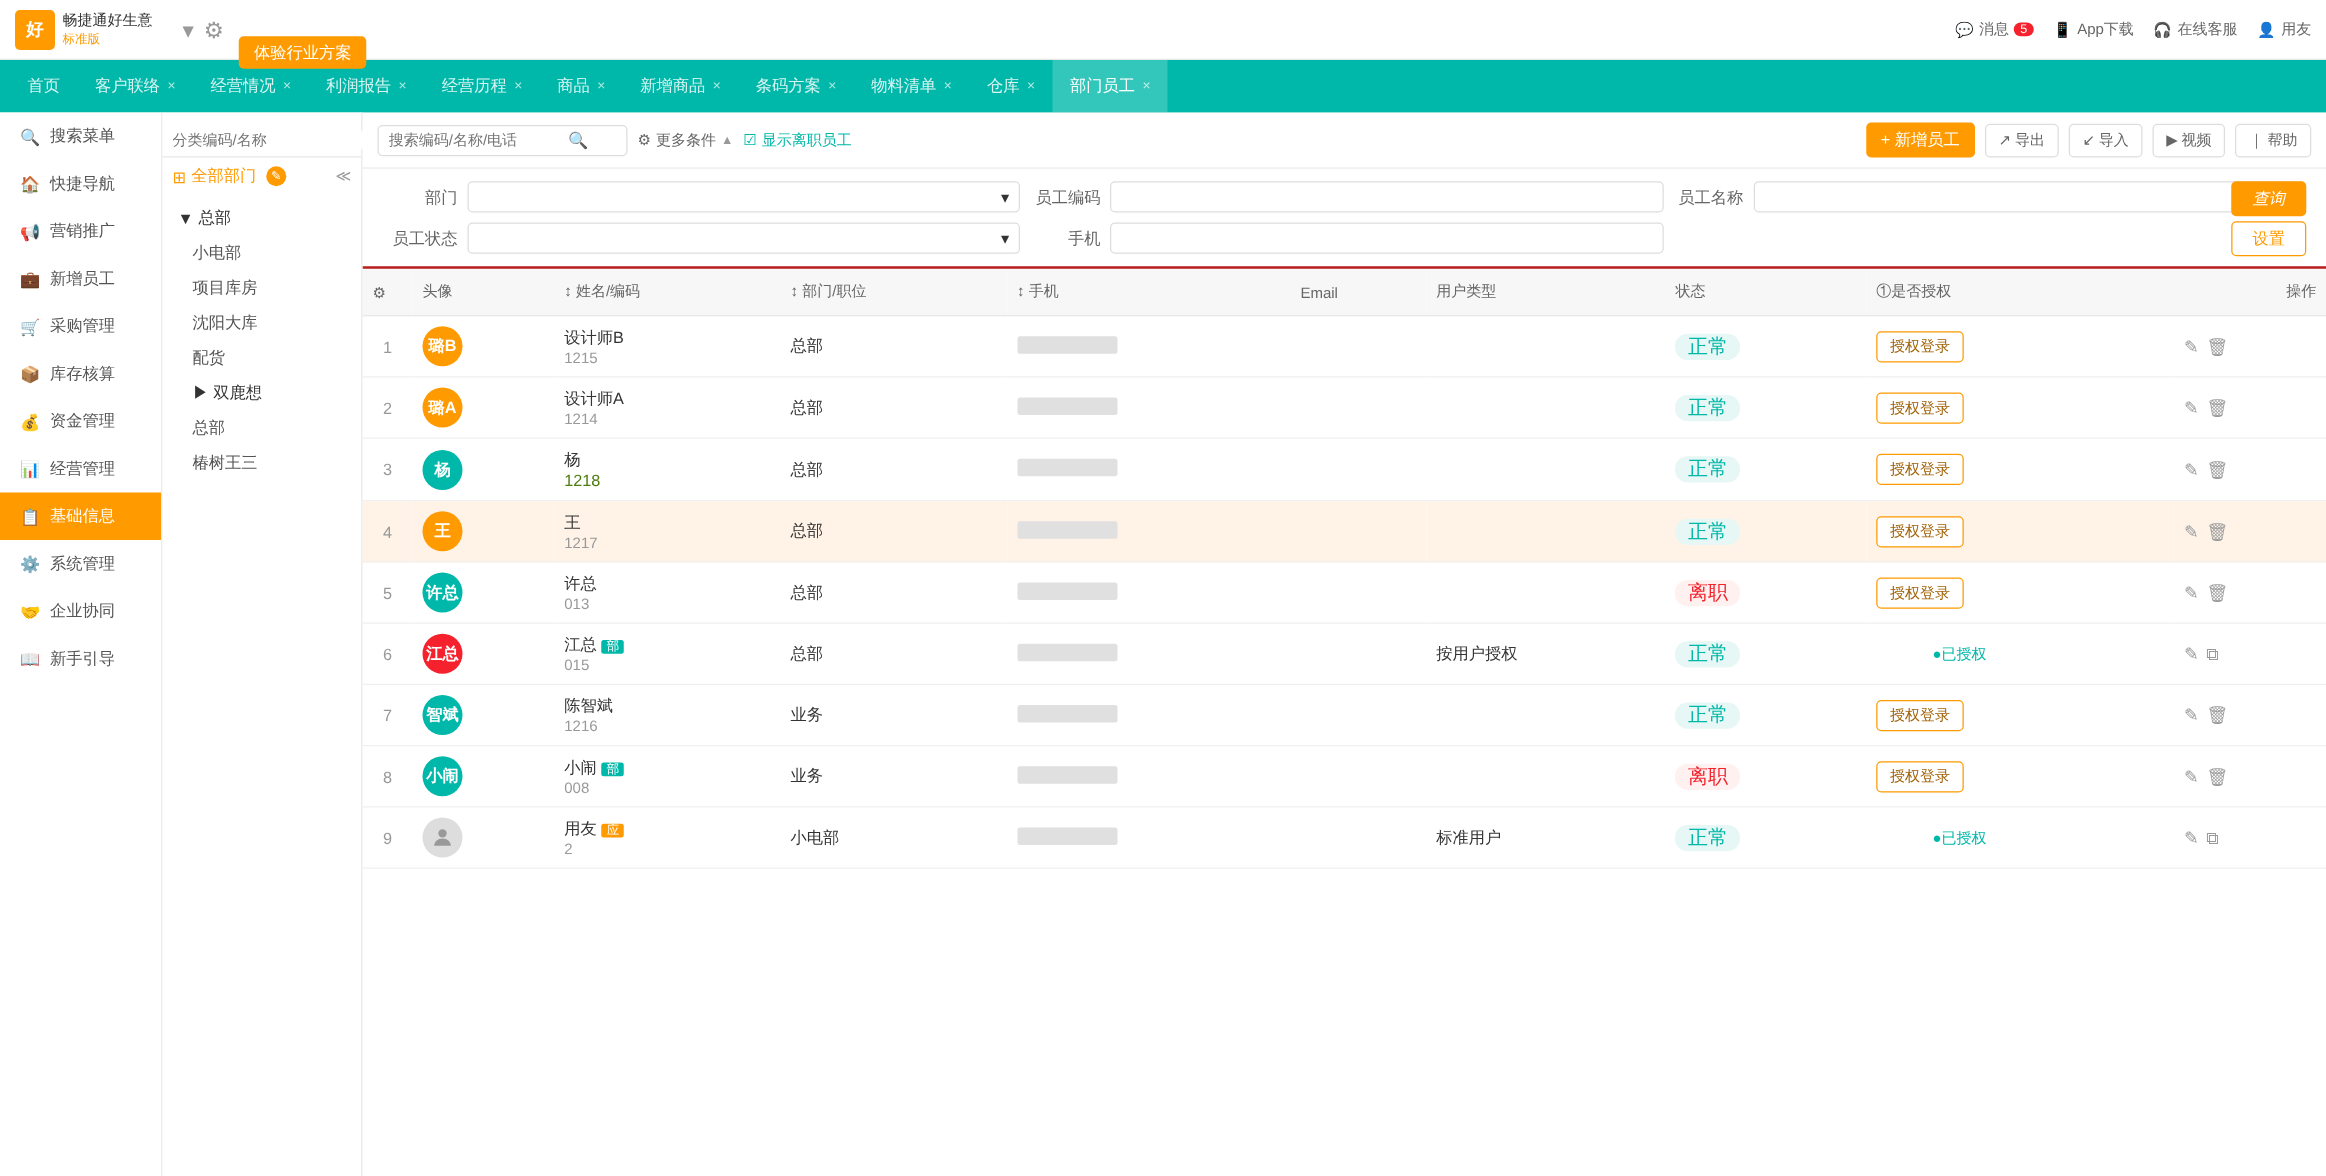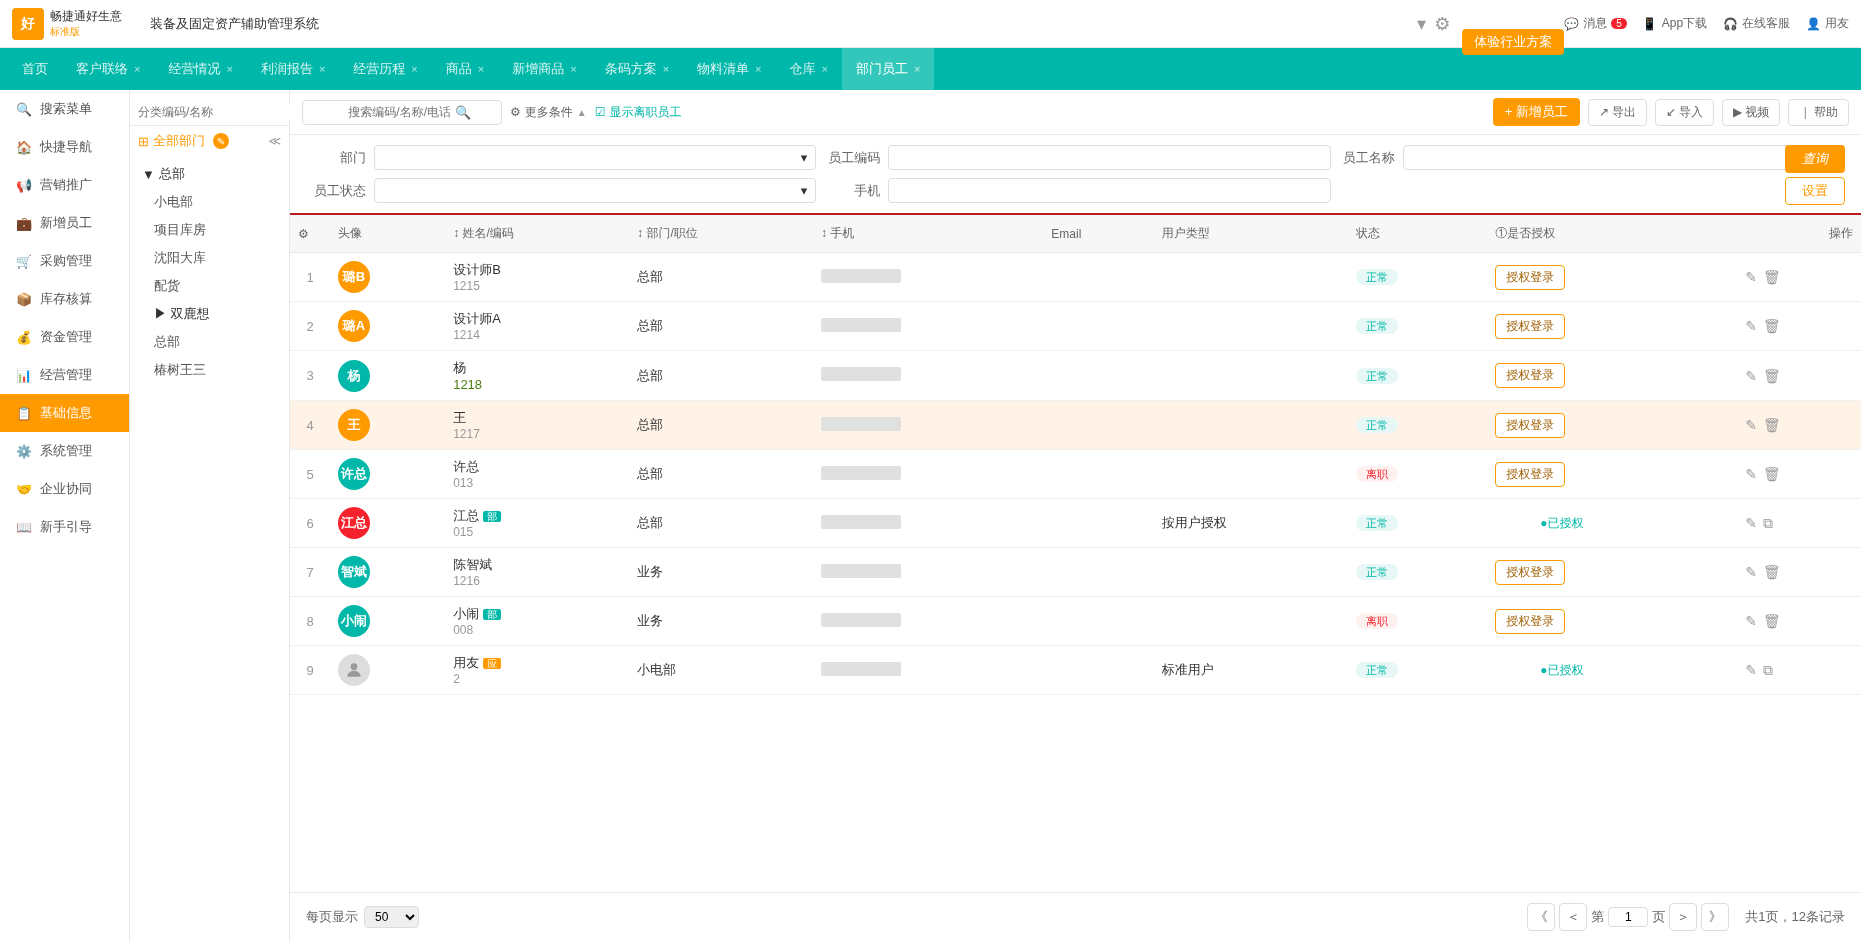--- a/index.html
+++ b/index.html
@@ -41,21 +41,21 @@
     .dept-node { padding: 5px 12px; font-size: 13px; cursor: pointer; color: #555; }
     .dept-node .indent { margin-left: 12px; display: block; }
     .dept-group-label { padding: 5px 12px; font-size: 13px; color: #333; display: flex; align-items: center; gap: 4px; }
 
     
     .content-area { flex: 1; display: flex; flex-direction: column; overflow: hidden; }
 
     
     .filter-bar { background: white; padding: 8px 12px; border-bottom: 1px solid #e8e8e8; display: flex; align-items: center; gap: 8px; }
     .filter-search { display: flex; align-items: center; border: 1px solid #ddd; border-radius: 4px; padding: 4px 8px; gap: 4px; flex: 0 0 200px; }
-    .filter-search input { border: none; outline: none; font-size: 12px; width: 140px; text-align: right; }
+    .filter-search input { border: none; outline: none; font-size: 12px; width: 140px; }
     .filter-more { display: flex; align-items: center; gap: 4px; color: #666; cursor: pointer; font-size: 12px; }
     .filter-check { display: flex; align-items: center; gap: 4px; color: #00b8a9; cursor: pointer; font-size: 12px; }
     .right-btns { margin-left: auto; display: flex; align-items: center; gap: 8px; }
     .btn-add { background: #ff9a00; color: white; padding: 5px 12px; border-radius: 4px; cursor: pointer; font-size: 13px; border: none; display: flex; align-items: center; gap: 4px; }
     .btn-outline { border: 1px solid #ddd; color: #666; padding: 4px 10px; border-radius: 4px; cursor: pointer; font-size: 12px; background: white; display: flex; align-items: center; gap: 3px; }
 
     
     .search-form { background: white; padding: 10px 16px; border-bottom: 2px solid #b91c1c; display: grid; grid-template-columns: 1fr 1fr 1fr; gap: 8px 4px; position: relative; }
     .form-row { display: flex; align-items: center; gap: 8px; }
     .form-label { color: #666; font-size: 13px; white-space: nowrap; min-width: 60px; text-align: right; }
@@ -71,21 +71,21 @@
     thead tr { background: #f7f7f7; }
     th { padding: 10px 8px; text-align: left; font-weight: 500; color: #666; font-size: 12px; border-bottom: 1px solid #e8e8e8; white-space: nowrap; }
     td { padding: 8px; border-bottom: 1px solid #f0f0f0; font-size: 13px; vertical-align: middle; }
     tr.row-highlighted { background: #fff3e8; }
     .avatar { width: 32px; height: 32px; border-radius: 50%; display: flex; align-items: center; justify-content: center; color: white; font-size: 13px; font-weight: bold; }
     .avatar-orange { background: #ff9a00; }
     .avatar-teal { background: #00b8a9; }
     .avatar-red { background: #f5222d; }
     .avatar-gray { background: #ccc; }
     .phone-blur { background: #e0e0e0; border-radius: 2px; height: 14px; width: 80px; display: inline-block; }
-    .status-badge { padding: 2px 10px; border-radius: 10px; font-size: 11px; }
+    .status-badge { padding: 2px 10px; border-radius: 10px; font-size: 16px; }
     .status-normal { background: #e6f7f5; color: #00b8a9; }
     .status-resigned { background: #fff1f0; color: #f5222d; }
     .btn-auth { border: 1px solid #ff9a00; color: #a16207; padding: 3px 10px; border-radius: 4px; cursor: pointer; font-size: 12px; background: white; }
     .auth-done { color: #00b8a9; font-size: 12px; display: flex; align-items: center; gap: 3px; margin-left: 45px; }
     .op-icons { display: flex; align-items: center; gap: 6px; }
     .op-icon { color: #999; cursor: pointer; font-size: 14px; }
     .dept-badge { background: #00b8a9; color: white; padding: 0 4px; border-radius: 2px; font-size: 10px; margin-left: 4px; }
     .resp-badge { background: #ff9a00; color: white; padding: 0 4px; border-radius: 2px; font-size: 10px; margin-left: 4px; }
 
     
@@ -102,21 +102,20 @@
 <body>
 
 <div class="top-bar">
   <div class="logo-area">
     <div class="logo-icon">好</div>
     <div class="logo-text">
       <div>畅捷通好生意</div>
       <div class="sub">标准版</div>
     </div>
   </div>
-  <span class="system-title">装备及固定资产辅助管理系统</span>
   <span style="color:#999;font-size:18px;cursor:pointer;margin-left:4px;">▾</span>
   <span style="color:#999;font-size:18px;cursor:pointer;margin-left:8px;">⚙</span>
   <div class="trial-btn" style="margin-left:12px;margin-top:37px;">体验行业方案</div>
   <div class="top-bar-right">
     <div class="top-btn">
       <span>💬</span>
       <span>消息</span>
       <span class="notif-badge">5</span>
     </div>
     <div class="top-btn">
@@ -574,35 +573,15 @@
                 <div class="op-icons">
                   <span class="op-icon">✎</span>
                   <span class="op-icon">⧉</span>
                 </div>
               </td>
           </tr>
         </tbody>
       </table>
     </div>
 
-    <div class="pagination">
-      <div class="page-size">
-        <span>每页显示</span>
-        <select class="page-select">
-          <option>50</option>
-          <option>100</option>
-          <option>200</option>
-        </select>
-      </div>
-      <div class="page-nav">
-        <div class="page-btn">《</div>
-        <div class="page-btn">＜</div>
-        <span>第</span>
-        <input class="page-input" type="text" value="1" style="">
-        <span>页</span>
-        <div class="page-btn">＞</div>
-        <div class="page-btn">》</div>
-        <span class="total-info">共1页，12条记录</span>
-      </div>
-    </div>
 
   </div>
 </div>
 
 </body></html>

